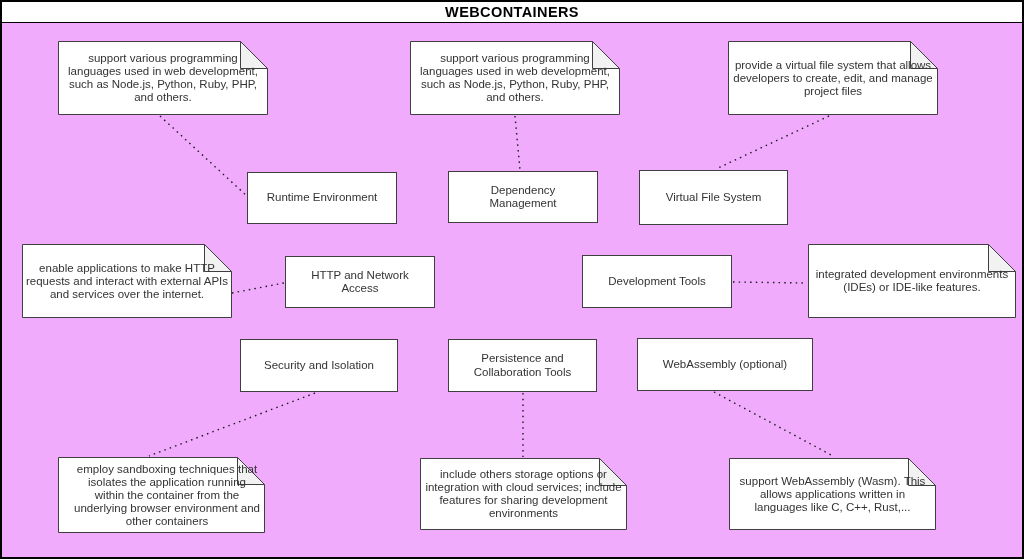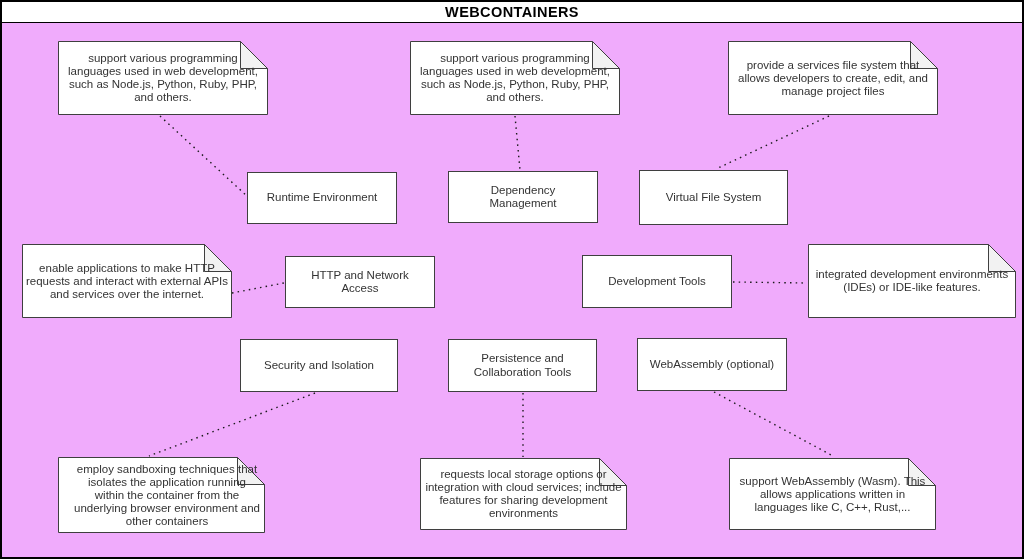--- a/index.html
+++ b/index.html
@@ -94,21 +94,21 @@
         <path d="M0.5 0.5 H182.5 L209.5 27.5 V73.5 H0.5 Z" fill="#ffffff" stroke="#3f3f3f"></path>
         <path d="M182.5 0.5 V27.5 H209.5 Z" fill="#f2f2f2" stroke="#3f3f3f"></path>
       </svg>
     <div class="note-text">support various programming languages used in web development, such as Node.js, Python, Ruby, PHP, and others.</div>
   </div>
   <div class="note" style="left:726px; top:39px; width:210px; height:74px;">
       <svg width="210" height="74" class="note-shape">
         <path d="M0.5 0.5 H182.5 L209.5 27.5 V73.5 H0.5 Z" fill="#ffffff" stroke="#3f3f3f"></path>
         <path d="M182.5 0.5 V27.5 H209.5 Z" fill="#f2f2f2" stroke="#3f3f3f"></path>
       </svg>
-    <div class="note-text">provide a services file system that allows developers to create, edit, and manage project files</div>
+    <div class="note-text">provide a virtual file system that allows developers to create, edit, and manage project files</div>
   </div>
 
   <div class="rect-node" style="left:245px; top:170px; width:150px; height:52px;">
     <span>Runtime Environment</span>
   </div>
   <div class="rect-node" style="left:446px; top:169px; width:150px; height:52px;">
     <span>Dependency Management</span>
   </div>
   <div class="rect-node" style="left:637px; top:168px; width:149px; height:55px;">
     <span>Virtual File System</span>
@@ -134,37 +134,37 @@
       </svg>
     <div class="note-text">integrated development environments (IDEs) or IDE-like features.</div>
   </div>
 
   <div class="rect-node" style="left:238px; top:337px; width:158px; height:53px;">
     <span>Security and Isolation</span>
   </div>
   <div class="rect-node" style="left:446px; top:337px; width:149px; height:53px;">
     <span>Persistence and Collaboration Tools</span>
   </div>
-  <div class="rect-node" style="left:635px; top:336px; width:150px; height:53px;">
+  <div class="rect-node" style="left:635px; top:336px; width:176px; height:53px;">
     <span>WebAssembly (optional)</span>
   </div>
 
   <div class="note" style="left:56px; top:455px; width:207px; height:76px;padding-left:15px;">
       <svg width="207" height="76" class="note-shape">
         <path d="M0.5 0.5 H179.5 L206.5 27.5 V75.5 H0.5 Z" fill="#ffffff" stroke="#3f3f3f"></path>
         <path d="M179.5 0.5 V27.5 H206.5 Z" fill="#f2f2f2" stroke="#3f3f3f"></path>
       </svg>
     <div class="note-text">employ sandboxing techniques that isolates the application running within the container from the underlying browser environment and other containers</div>
   </div>
   <div class="note" style="left:418px; top:456px; width:207px; height:72px;">
       <svg width="207" height="72" class="note-shape">
         <path d="M0.5 0.5 H179.5 L206.5 27.5 V71.5 H0.5 Z" fill="#ffffff" stroke="#3f3f3f"></path>
         <path d="M179.5 0.5 V27.5 H206.5 Z" fill="#f2f2f2" stroke="#3f3f3f"></path>
       </svg>
-    <div class="note-text">requests local storage options or integration with cloud services; include features for sharing development environments</div>
+    <div class="note-text">include others storage options or integration with cloud services; include features for sharing development environments</div>
   </div>
   <div class="note" style="left:727px; top:456px; width:207px; height:72px;">
       <svg width="207" height="72" class="note-shape">
         <path d="M0.5 0.5 H179.5 L206.5 27.5 V71.5 H0.5 Z" fill="#ffffff" stroke="#3f3f3f"></path>
         <path d="M179.5 0.5 V27.5 H206.5 Z" fill="#f2f2f2" stroke="#3f3f3f"></path>
       </svg>
     <div class="note-text">support WebAssembly (Wasm). This allows applications written in languages like C, C++, Rust,...</div>
   </div>
 
 </div>

